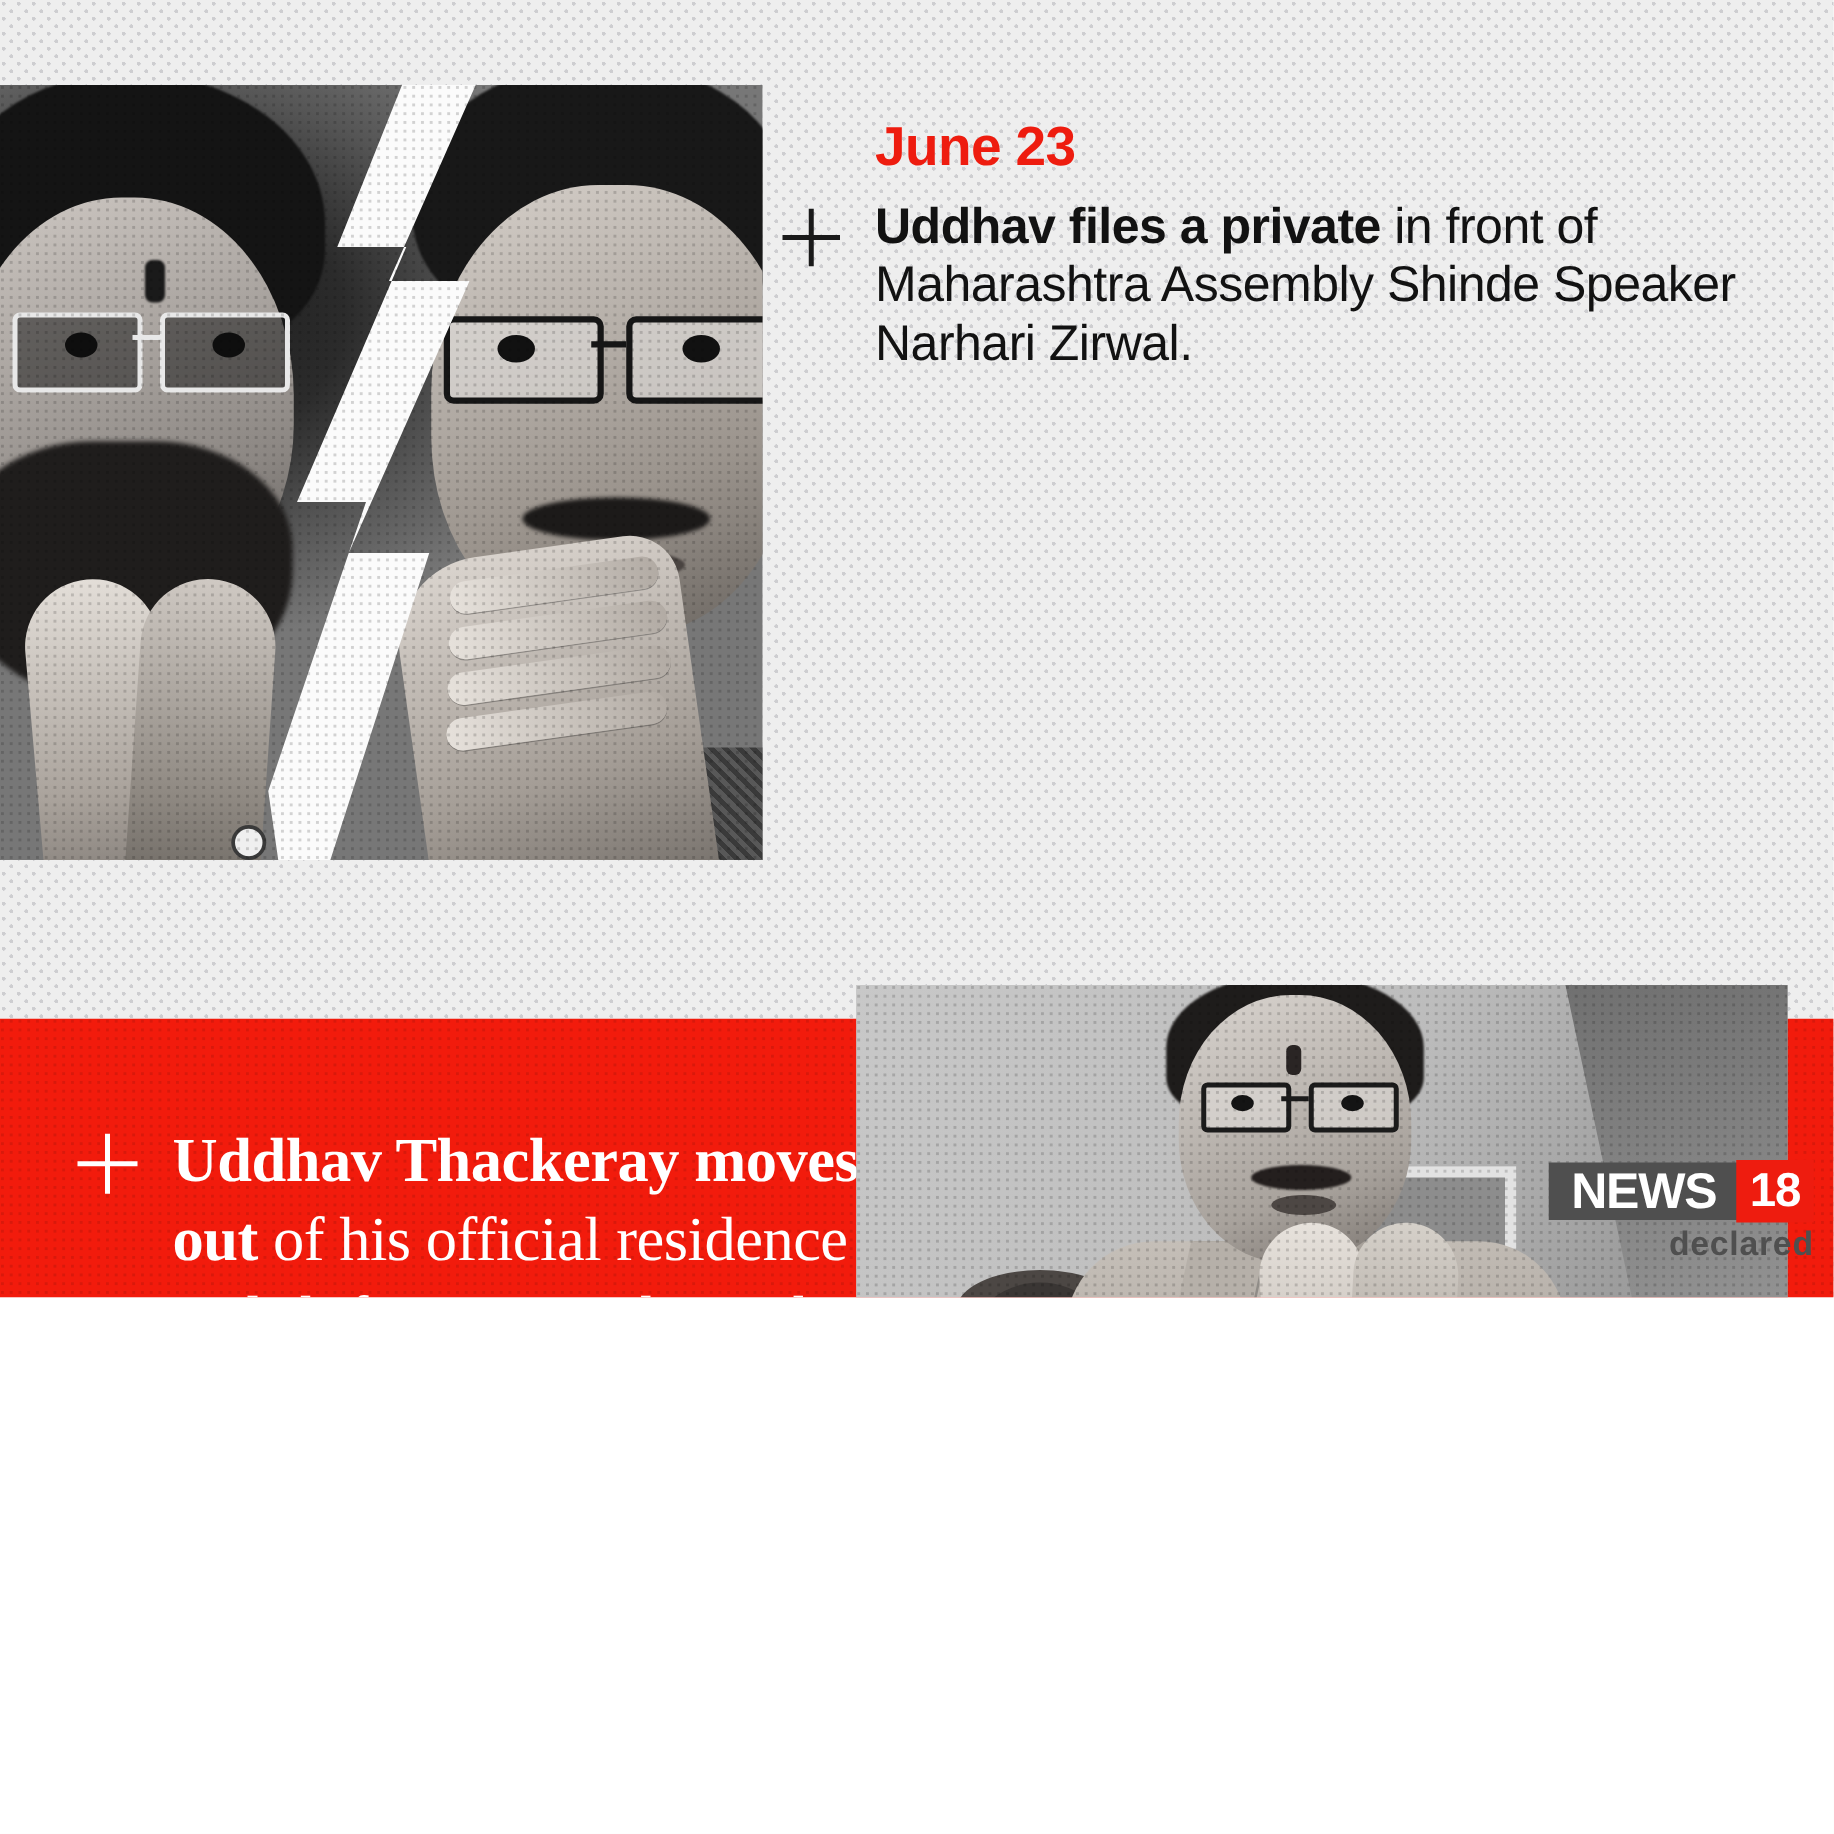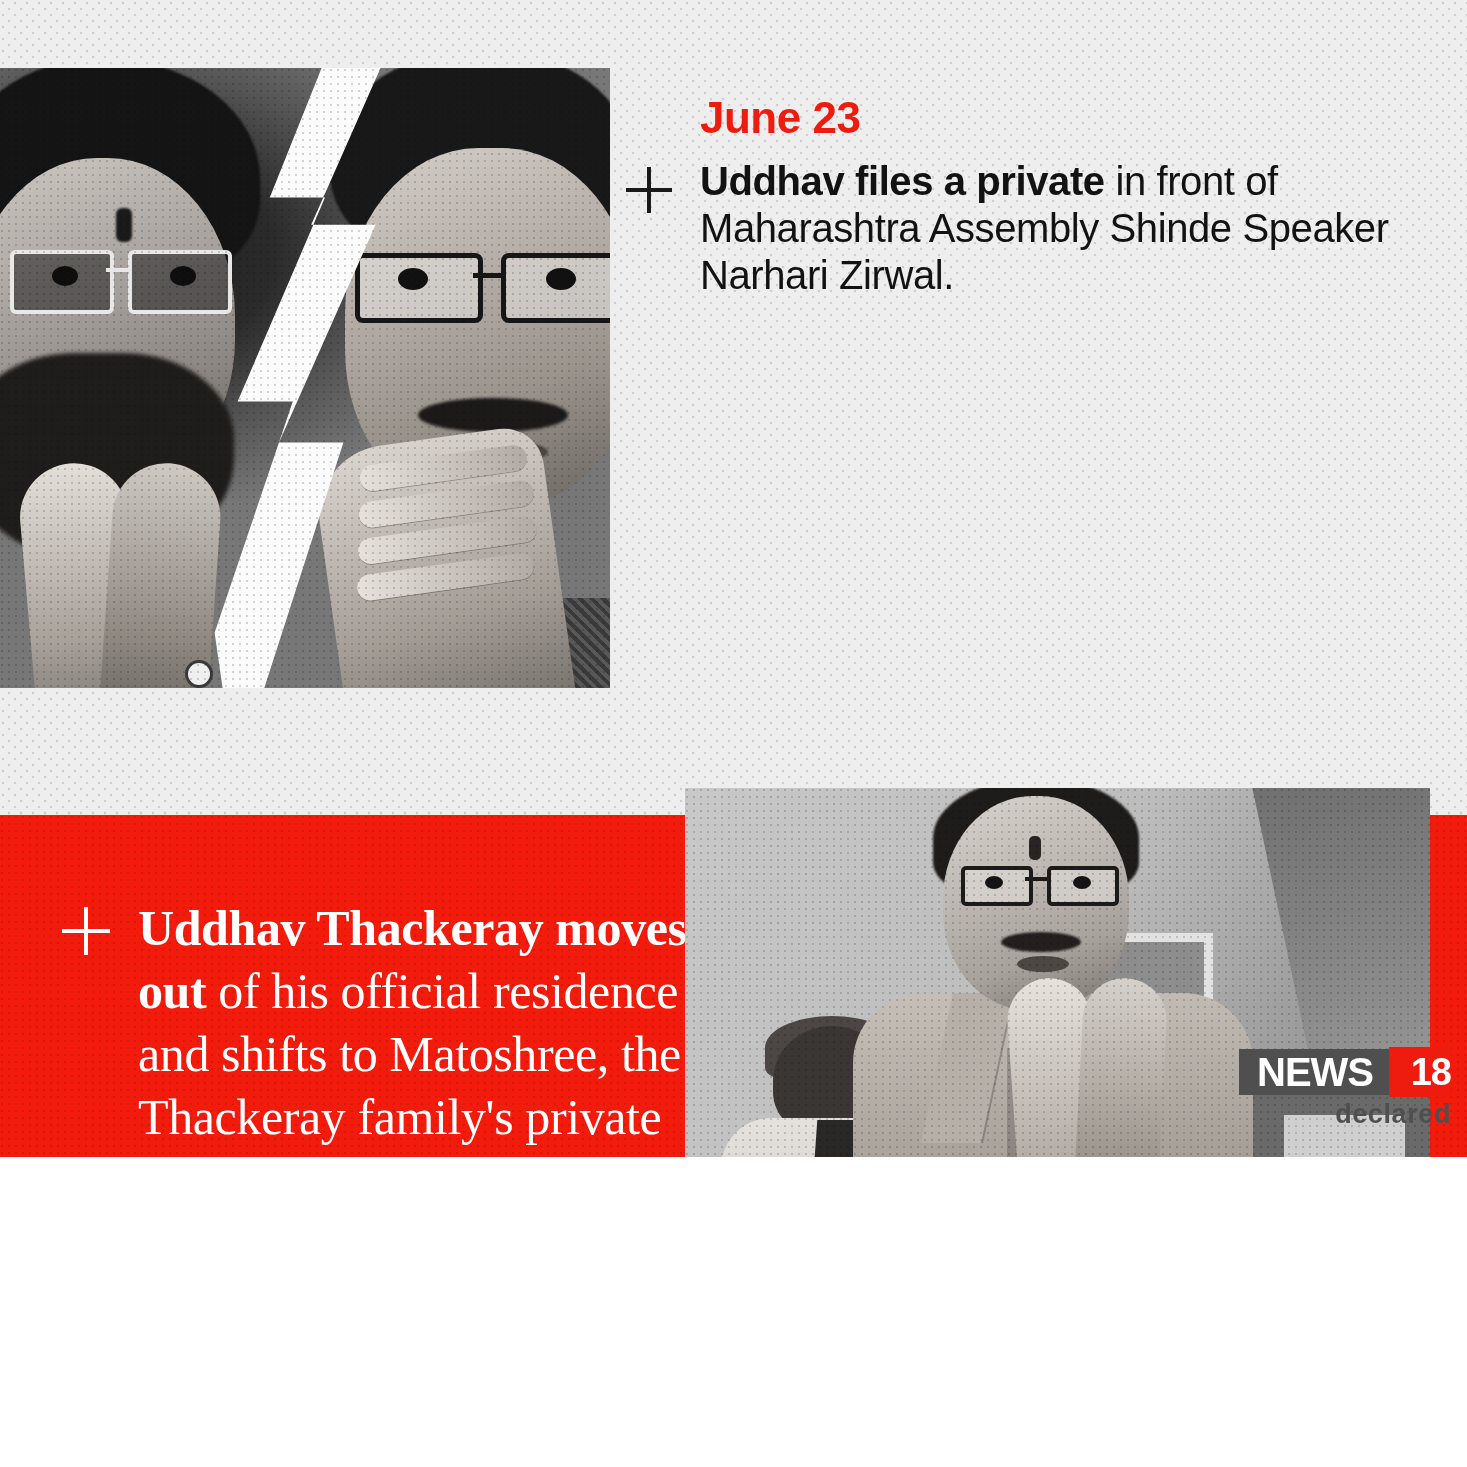--- a/index.html
+++ b/index.html
@@ -3,21 +3,21 @@
 <meta charset="utf-8">
 <style>
   html, body {
     margin: 0;
     padding: 0;
     background: #ffffff;
   }
   .canvas {
     position: relative;
     width: 1467px;
-    height: 1157px;
+    height: 1038px;
     overflow: hidden;
     background-color: #eeeeee;
     background-image:
       radial-gradient(circle at 3px 3px, rgba(130,130,140,0.30) 1.4px, transparent 1.6px),
       radial-gradient(circle at 9px 9px, rgba(130,130,140,0.30) 1.4px, transparent 1.6px);
     background-size: 12px 12px, 12px 12px;
     font-family: "Liberation Sans", sans-serif;
     -webkit-font-smoothing: antialiased;
   }
 
@@ -386,21 +386,21 @@
     font-family: "Liberation Sans", sans-serif;
   }
   .logo-18 {
     position: absolute; left: 150px; top: 0;
     width: 62px; height: 50px;
     background: #ee1c0f;
     color: #ffffff;
     font-size: 38px;
     font-weight: 700;
     line-height: 50px;
-    text-align: right;
+    text-align: center;
     letter-spacing: -1px;
   }
   .logo-creative {
     position: absolute; right: 2px; top: 52px;
     color: #4f4f4f;
     font-size: 27px;
     font-weight: 700;
     letter-spacing: 0.6px;
   }
 </style>

